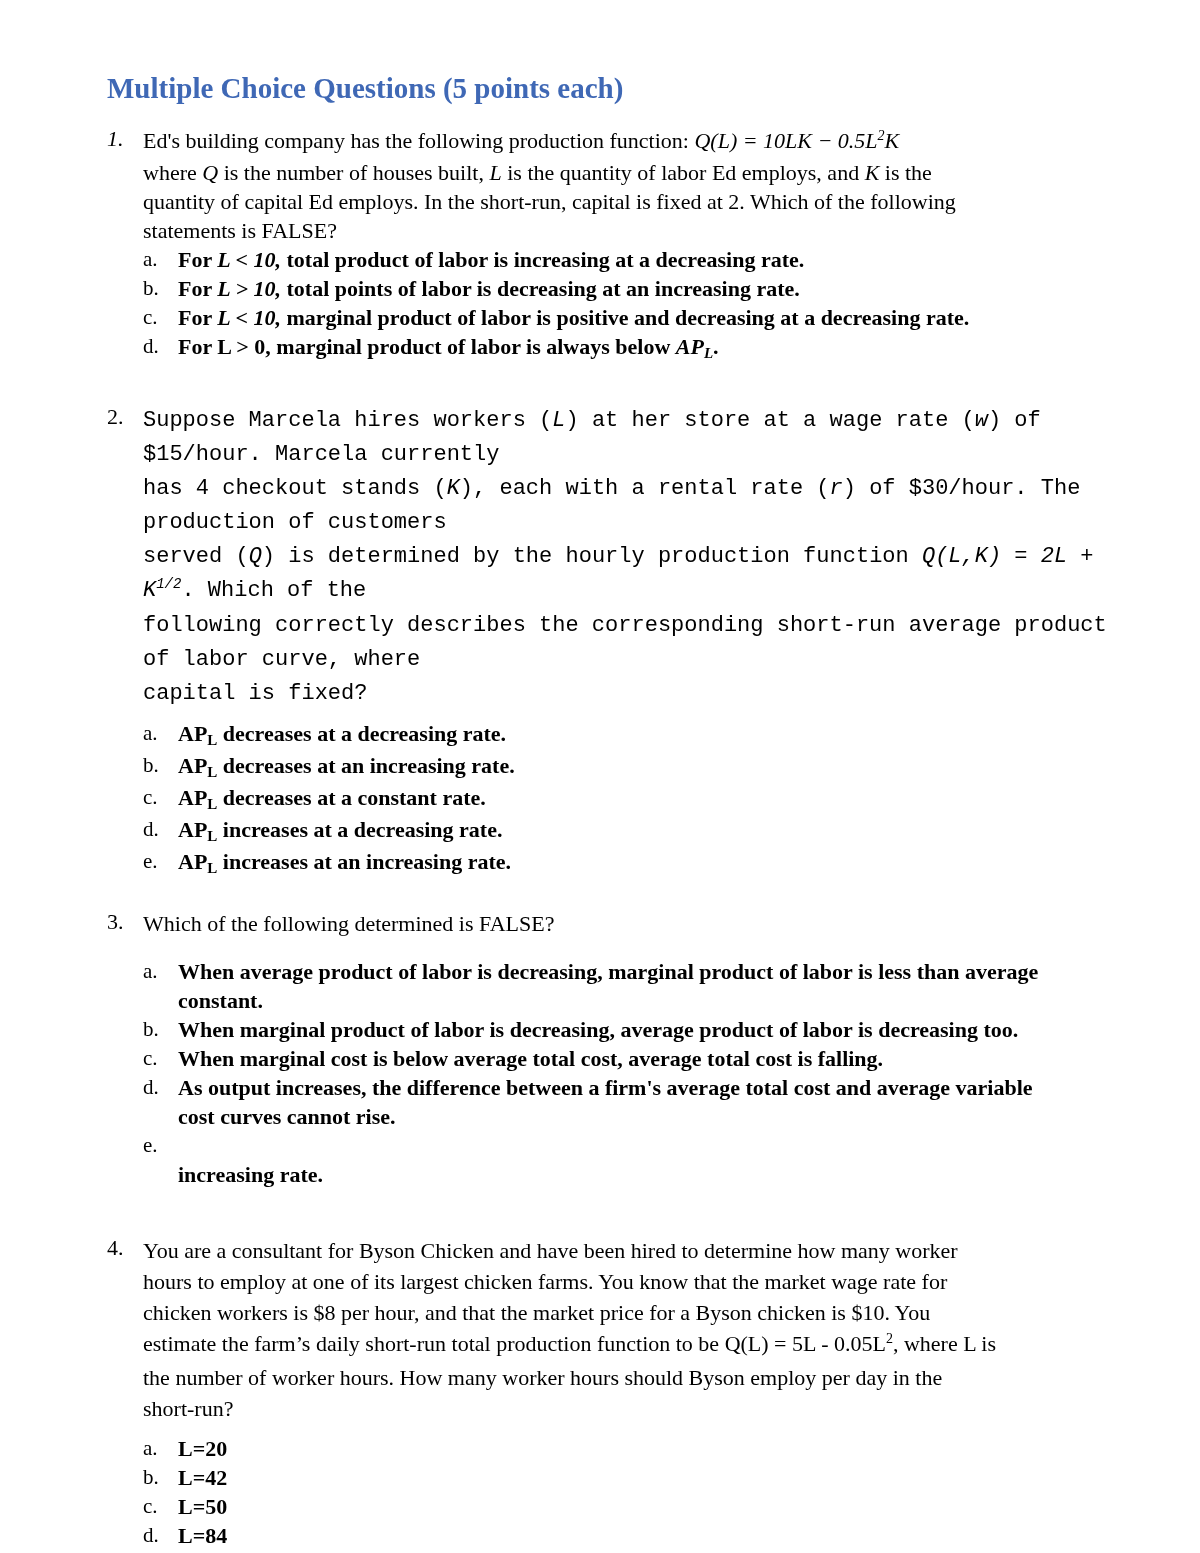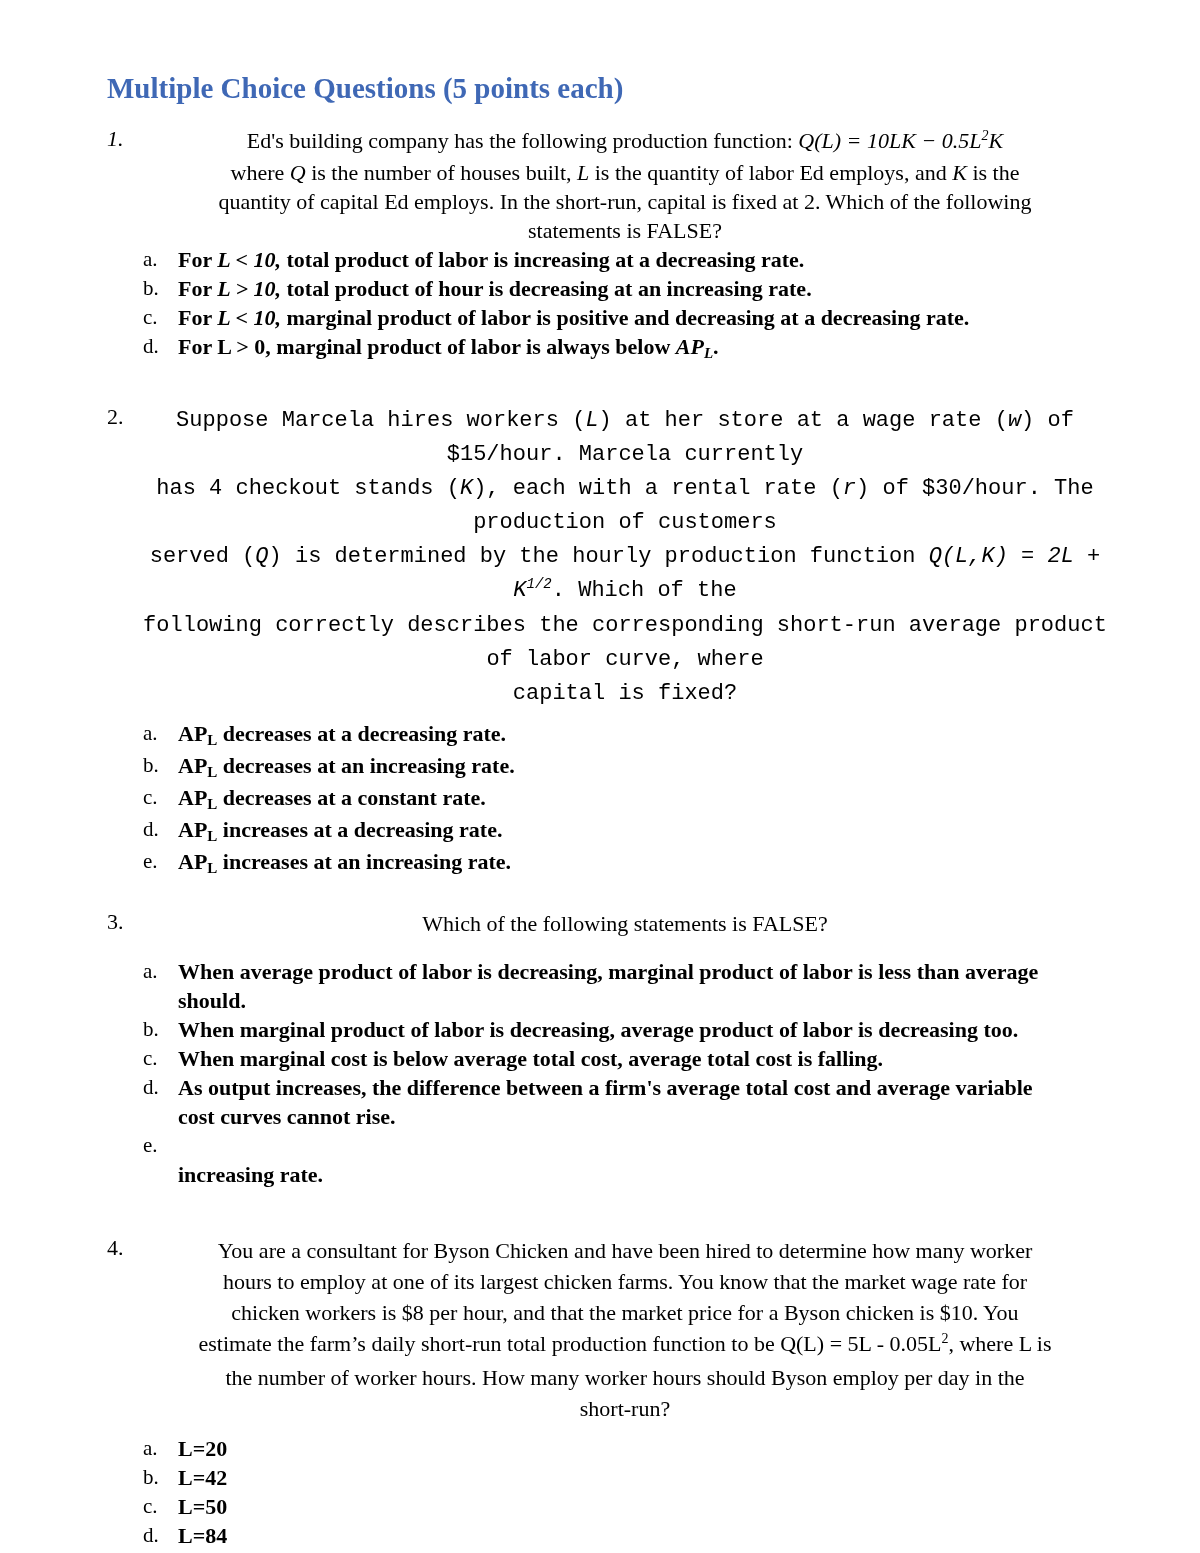--- a/index.html
+++ b/index.html
@@ -27,21 +27,21 @@
     margin:0;
     letter-spacing:0px;
   }
   .question{
     display:flex;
     font-size:22px;
   }
   .qnum{flex:0 0 36px;}
   .qnum.italic{font-style:italic;}
   .qbody{flex:1;min-width:0;}
-  .prompt{margin:0;text-align:center;}
+  .prompt{margin:0;}
   .options{margin:0;}
   .option{display:flex;line-height:29px;}
   .letter{flex:0 0 35px;font-size:21px;}
   .otext{flex:1;min-width:0;font-weight:bold;}
 
   
   .q0{margin-top:20px;}  .q0 .prompt{line-height:29px;} .q0 .options{margin-top:0;}
   .q1{margin-top:40px;}  .q1 .prompt{line-height:34px;font-family:Liberation Mono, monospace;} .q1 .options{margin-top:8px;}
   .q2{margin-top:30px;}  .q2 .prompt{line-height:30px;} .q2 .options{margin-top:18px;}
   .q3{margin-top:46px;}  .q3 .prompt{line-height:31px;} .q3 .options{margin-top:10px;}
@@ -64,21 +64,21 @@
     <span class="qnum italic">1.</span>
     <div class="qbody">
       <p class="prompt"><span>Ed's building company has the following production function: </span><span class="s-i">Q(L) = 10LK − 0.5L</span><span class="s-isup">2</span><span class="s-i">K</span><br><span>where </span><span class="s-i">Q</span><span> is the number of houses built, </span><span class="s-i">L</span><span> is the quantity of labor Ed employs, and </span><span class="s-i">K</span><span> is the</span><br><span>quantity of capital Ed employs. In the short-run, capital is fixed at 2. Which of the following</span><br><span>statements is </span><span class="s-b">FALSE</span><span>?</span></p>
       <div class="options">
               <div class="option">
     <span class="letter">a.</span>
     <span class="otext"><span>For </span><span class="s-i">L &lt; 10,</span><span> total product of labor is increasing at a decreasing rate.</span></span>
   </div>
               <div class="option">
     <span class="letter">b.</span>
-    <span class="otext"><span>For </span><span class="s-i">L &gt; 10,</span><span> total product of hour is decreasing at an increasing rate.</span></span>
+    <span class="otext"><span>For </span><span class="s-i">L &gt; 10,</span><span> total points of labor is decreasing at an increasing rate.</span></span>
   </div>
               <div class="option">
     <span class="letter">c.</span>
     <span class="otext"><span>For </span><span class="s-i">L &lt; 10,</span><span> marginal product of labor is positive and decreasing at a decreasing rate.</span></span>
   </div>
               <div class="option">
     <span class="letter">d.</span>
     <span class="otext"><span>For L &gt; 0, marginal product of labor is always below </span><span class="s-i">AP</span><span class="s-isub">L</span><span>.</span></span>
   </div>
             </div>
@@ -108,25 +108,25 @@
               <div class="option">
     <span class="letter">e.</span>
     <span class="otext"><span>AP</span><span class="s-sub">L</span><span> increases at an increasing rate.</span></span>
   </div>
             </div>
     </div>
   </div>
         <div class="question q2">
     <span class="qnum">3.</span>
     <div class="qbody">
-      <p class="prompt"><span>Which of the following statements is </span><span class="s-b">FALSE</span><span>?</span></p>
+      <p class="prompt"><span>Which of the following determined is </span><span class="s-b">FALSE</span><span>?</span></p>
       <div class="options">
               <div class="option">
     <span class="letter">a.</span>
-    <span class="otext"><span>When average product of labor is decreasing, marginal product of labor is less than average</span><br><span>should.</span></span>
+    <span class="otext"><span>When average product of labor is decreasing, marginal product of labor is less than average</span><br><span>constant.</span></span>
   </div>
               <div class="option">
     <span class="letter">b.</span>
     <span class="otext"><span>When marginal product of labor is decreasing, average product of labor is decreasing too.</span></span>
   </div>
               <div class="option">
     <span class="letter">c.</span>
     <span class="otext"><span>When marginal cost is below average total cost, average total cost is falling.</span></span>
   </div>
               <div class="option">

